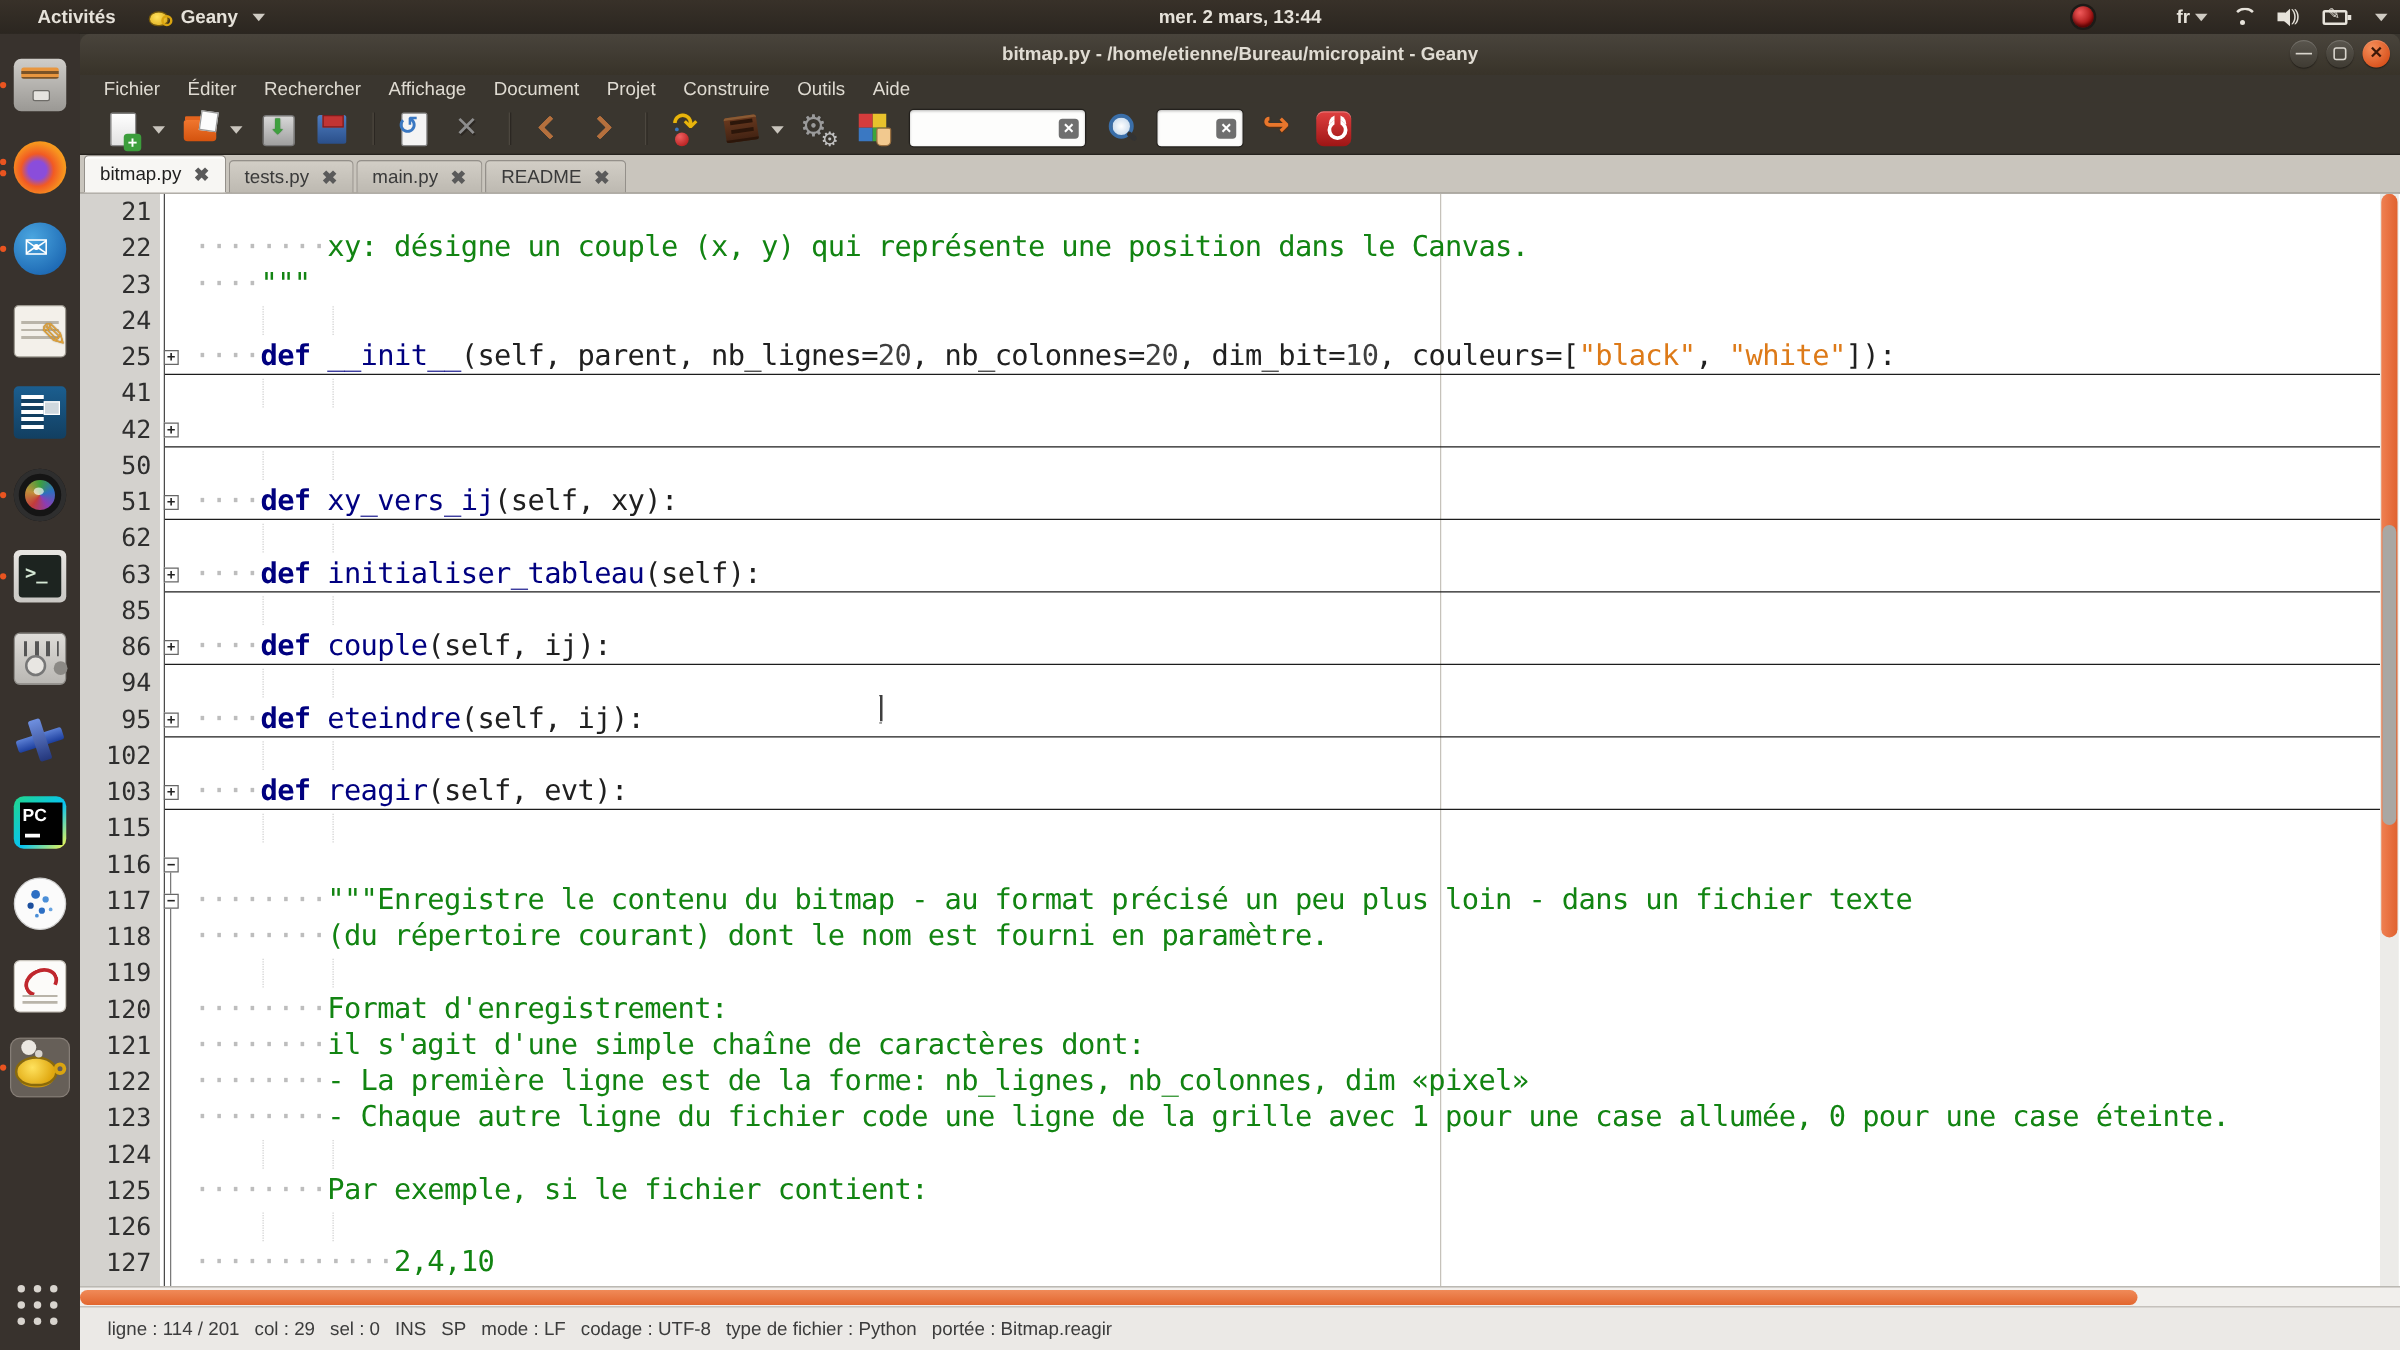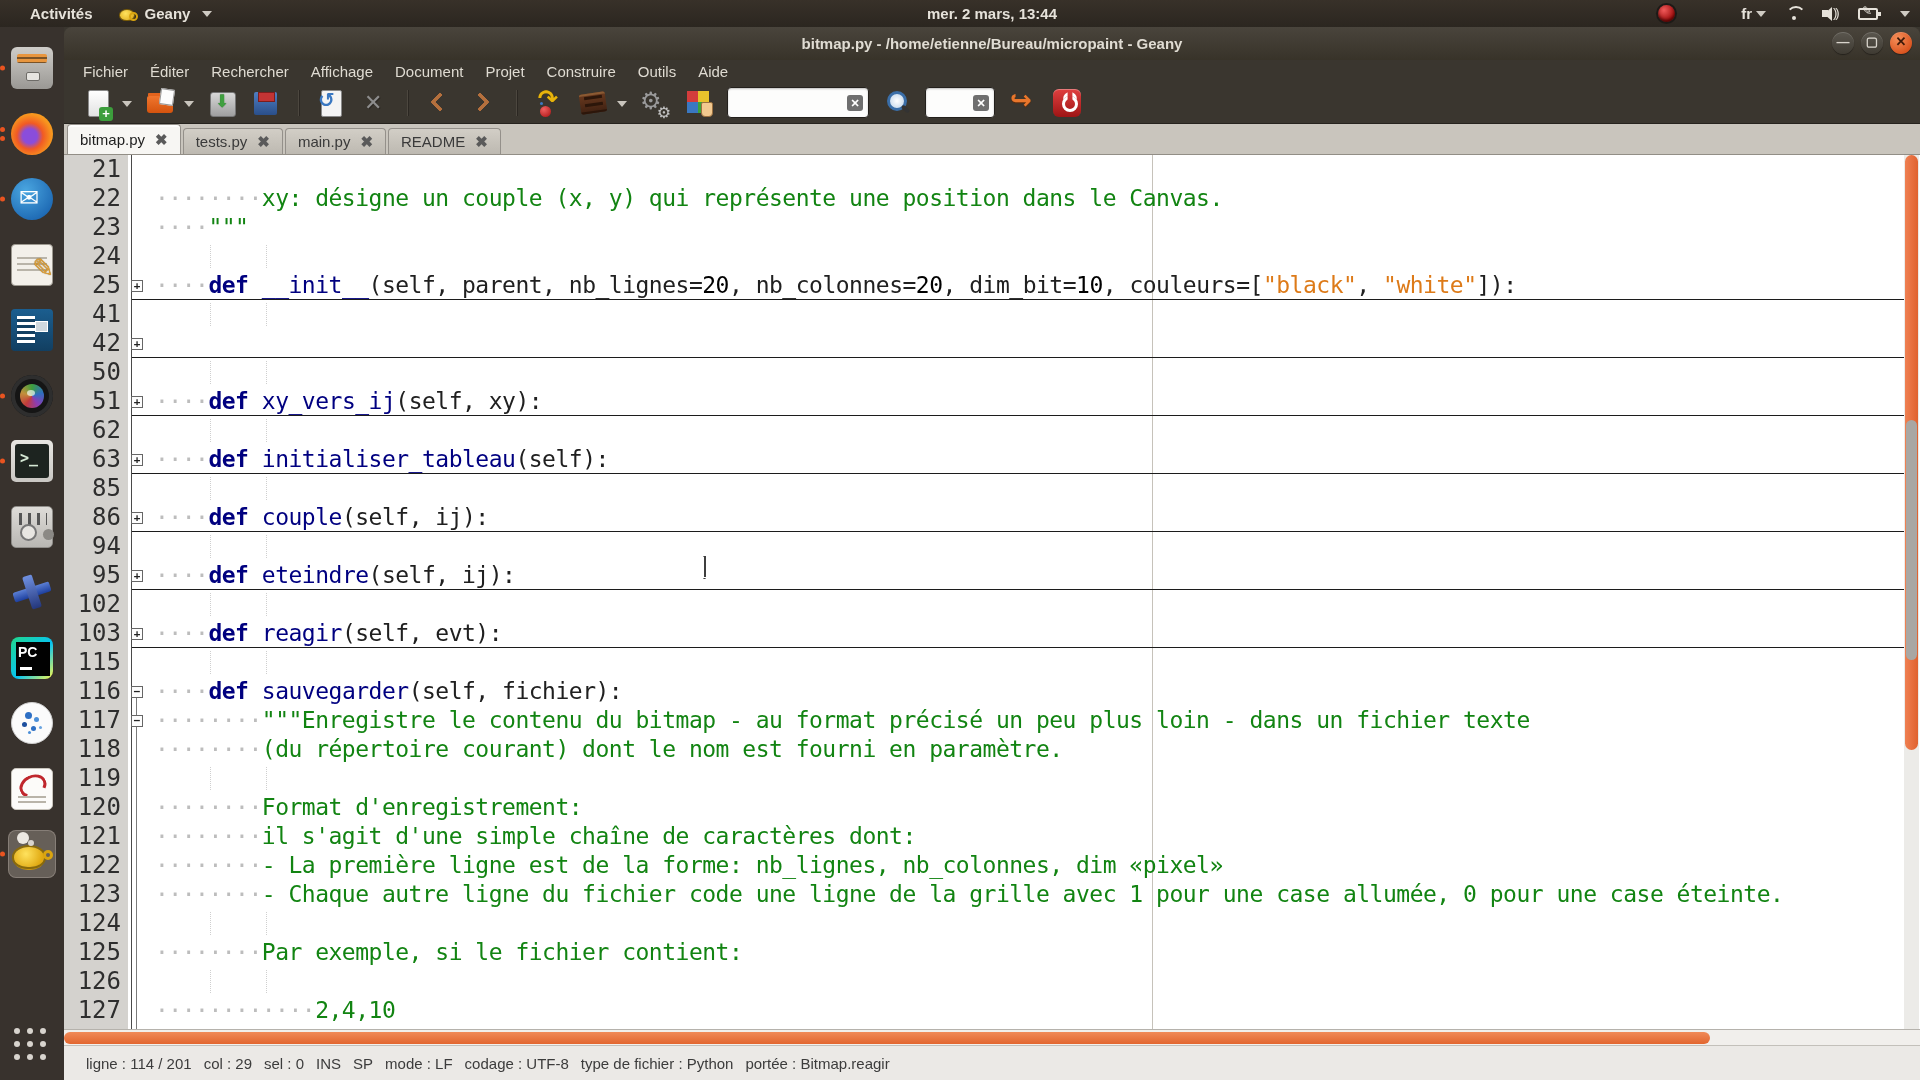--- a/index.html
+++ b/index.html
@@ -230,36 +230,36 @@
   
   #editor { position:absolute; left:0; top:128px; width:100%; height:874px;
             background:#ffffff; overflow:hidden;
             font-family:"DejaVu Sans Mono", monospace; }
   #nummargin { position:absolute; left:0; top:0; width:64px; height:100%; background:#d4d2ce; }
   #marginline { position:absolute; left:67px; top:0; width:1px; height:100%; background:#4a4a4a; }
   #longline { position:absolute; left:1088px; top:0; width:1px; height:100%; background:#c6c2ba; }
   #foldscope { position:absolute; left:72px; top:542px; width:1px; bottom:0; background:#7a7a7a; }
   .row { position:absolute; left:0; width:100%; height:29px; }
   .row .num { position:absolute; left:0; top:0; width:57px; text-align:right;
-              font-size:24px; line-height:29px; color:#2e2e2e; }
+              font-size:20px; line-height:29px; color:#2e2e2e; }
   .row .code { position:absolute; left:91px; top:0; white-space:pre;
                font-size:23px; line-height:29px; color:#202020; letter-spacing:-0.5px; }
   .row.blank::before { content:''; position:absolute; left:146px; top:3px; height:23px;
        border-left:1px dotted #cfcfcf; }
   .row.blank::after { content:''; position:absolute; left:202px; top:3px; height:23px;
        border-left:1px dotted #cfcfcf; }
   .row .fold-box { position:absolute; left:67px; top:9px; width:12px; height:12px;
        background:#fdfdfd; border:1px solid #666; color:#222;
        font:bold 11px/10px "DejaVu Sans Mono", monospace; text-align:center; }
   .row.underline::after { content:''; position:absolute; left:68px; right:16px; bottom:0;
        border-bottom:1px solid #1c1c1c; }
   .kw { color:#00007F; font-weight:bold; }
   .fn { color:#000080; }
   .doc { color:#128412; }
-  .num-lit { color:#000000; }
+  .num-lit { color:#404040; }
   .str { color:#dd7a18; }
   .ws { color:#bdbdbd; }
 
   
   #vscroll { position:absolute; right:1px; top:0; width:15px; height:100%; background:#ecebe8; }
   #vscroll .orange { position:absolute; left:1px; top:0; width:13px; height:595px;
        background:linear-gradient(90deg,#ef8052,#e0622f); border-radius:7px; }
   #vscroll .grip { position:absolute; left:2px; top:265px; width:11px; height:240px;
        background:#a9a7a3; border-radius:6px; }
   #hscrollbar { position:absolute; left:0; top:1002px; width:100%; height:16px;
@@ -528,21 +528,20 @@
             <span class="num">103</span>
             <span class="fold-box">+</span>
             <span class="code"><span class="ws">····</span><span class="kw">def</span><span> </span><span class="fn">reagir</span><span>(self, evt):</span></span>
           </div>
           <div class="row blank" style="top: 493px;">
             <span class="num">115</span>
           </div>
           <div class="row" style="top: 522px;">
             <span class="num">116</span>
             <span class="fold-box">−</span>
-            <span class="code"><span class="ws">····</span><span class="kw">def</span><span> </span><span class="fn">sauvegarder</span><span>(self, fichier):</span></span>
           </div>
           <div class="row" style="top: 551px;">
             <span class="num">117</span>
             <span class="fold-box">−</span>
             <span class="code"><span class="ws">········</span><span class="doc">"""Enregistre le contenu du bitmap - au format précisé un peu plus loin - dans un fichier texte</span></span>
           </div>
           <div class="row" style="top: 580px;">
             <span class="num">118</span>
             <span class="code"><span class="ws">········</span><span class="doc">(du répertoire courant) dont le nom est fourni en paramètre.</span></span>
           </div>

